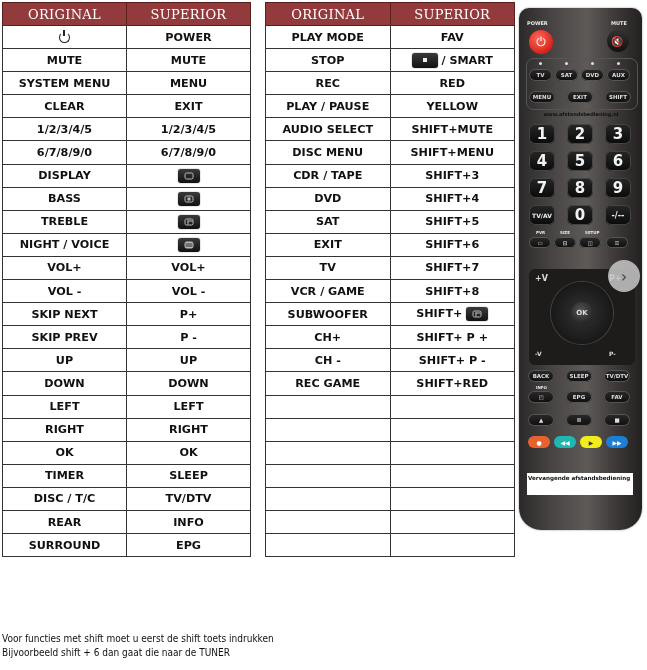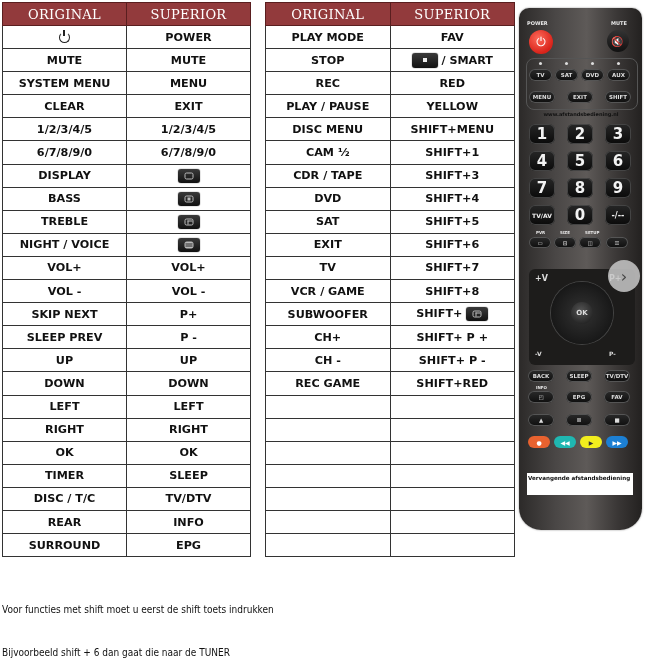--- a/index.html
+++ b/index.html
@@ -18,21 +18,21 @@
   .keycap .g { position: absolute; left: 50%; top: 50%; transform: translate(-50%,-50%); width: 7px; height: 5px; border: 1px solid #bbb; border-radius: 2px; }
   .keycap .g.sq { width: 4px; height: 4px; background: #eee; border: none; border-radius: 0; }
   .keycap .g.plus::after { content: ""; position: absolute; left: 2px; top: 1px; width: 3px; height: 3px; background: #bbb; }
   .keycap .g.pip::after { content: ""; position: absolute; right: 0; bottom: 0; width: 4px; height: 3px; border-left: 1px solid #bbb; border-top: 1px solid #bbb; }
   .keycap .g.lines { background: repeating-linear-gradient(#bbb 0 1px, transparent 1px 2px); }
 
   .power-glyph { display: inline-block; width: 9px; height: 9px; border: 1.3px solid #222; border-top-color: transparent; border-radius: 50%; position: relative; vertical-align: middle; }
   .power-glyph::after { content: ""; position: absolute; left: 3.4px; top: -3px; width: 1.3px; height: 6px; background: #222; }
 
   .note { position: absolute; left: 2px; font-size: 10px; color: #111; font-family: "DejaVu Sans Condensed", "DejaVu Sans", sans-serif; font-stretch: condensed; }
-  .note#n1 { top: 604px; }
+  .note#n1 { top: 633px; }
   .note#n2 { top: 647px; }
 
   
   .remote { position: absolute; left: 519px; top: 8px; width: 123px; height: 522px; border-radius: 10px 10px 22px 22px; background: linear-gradient(90deg, #2c2a29 0%, #4a4746 30%, #5e5a58 55%, #3a3736 80%, #232120 100%); box-shadow: 0 0 2px #888; overflow: hidden; }
   .r-label { position: absolute; color: #e8e8e8; font-size: 5px; font-weight: bold; }
   .r-btn { position: absolute; background: linear-gradient(#2a2a2a, #0e0e0e); color: #ddd; font-size: 5.5px; font-weight: bold; display: flex; align-items: center; justify-content: center; border-radius: 8px; box-shadow: 0 0 0 1px #555 inset; }
   .r-num { position: absolute; width: 26px; height: 20px; border-radius: 6px; background: linear-gradient(#262626, #0a0a0a); color: #f2f2f2; font-size: 15px; font-weight: bold; display: flex; align-items: center; justify-content: center; box-shadow: 0 0 0 1px #444 inset; }
   .r-power { position: absolute; left: 10px; top: 22px; width: 24px; height: 24px; border-radius: 50%; background: radial-gradient(circle at 40% 35%, #ff6a5a, #d8231a 70%); color: #fff; font-size: 12px; display: flex; align-items: center; justify-content: center; }
   .r-mute { position: absolute; left: 88px; top: 22px; width: 22px; height: 22px; border-radius: 50%; background: linear-gradient(#333, #111); color: #ccc; font-size: 10px; display: flex; align-items: center; justify-content: center; }
   .r-dot { position: absolute; width: 3px; height: 3px; background: #ddd; border-radius: 50%; }
@@ -107,21 +107,21 @@
       </tr>
       <tr>
         <td><span>VOL -</span></td>
         <td><span>VOL -</span></td>
       </tr>
       <tr>
         <td><span>SKIP NEXT</span></td>
         <td><span>P+</span></td>
       </tr>
       <tr>
-        <td><span>SLEEP PREV</span></td>
+        <td><span>SKIP PREV</span></td>
         <td><span>P -</span></td>
       </tr>
       <tr>
         <td><span>UP</span></td>
         <td><span>UP</span></td>
       </tr>
       <tr>
         <td><span>DOWN</span></td>
         <td><span>DOWN</span></td>
       </tr>
@@ -178,26 +178,26 @@
       </tr>
       <tr>
         <td><span>REC</span></td>
         <td><span>RED</span></td>
       </tr>
       <tr>
         <td><span>PLAY / PAUSE</span></td>
         <td><span>YELLOW</span></td>
       </tr>
       <tr>
+        <td><span>AUDIO SELECT</span></td>
+        <td><span>SHIFT+MUTE</span></td>
+      </tr>
+      <tr>
         <td><span>DISC MENU</span></td>
         <td><span>SHIFT+MENU</span></td>
-      </tr>
-      <tr>
-        <td><span>CAM ½</span></td>
-        <td><span>SHIFT+1</span></td>
       </tr>
       <tr>
         <td><span>CDR / TAPE</span></td>
         <td><span>SHIFT+3</span></td>
       </tr>
       <tr>
         <td><span>DVD</span></td>
         <td><span>SHIFT+4</span></td>
       </tr>
       <tr>

